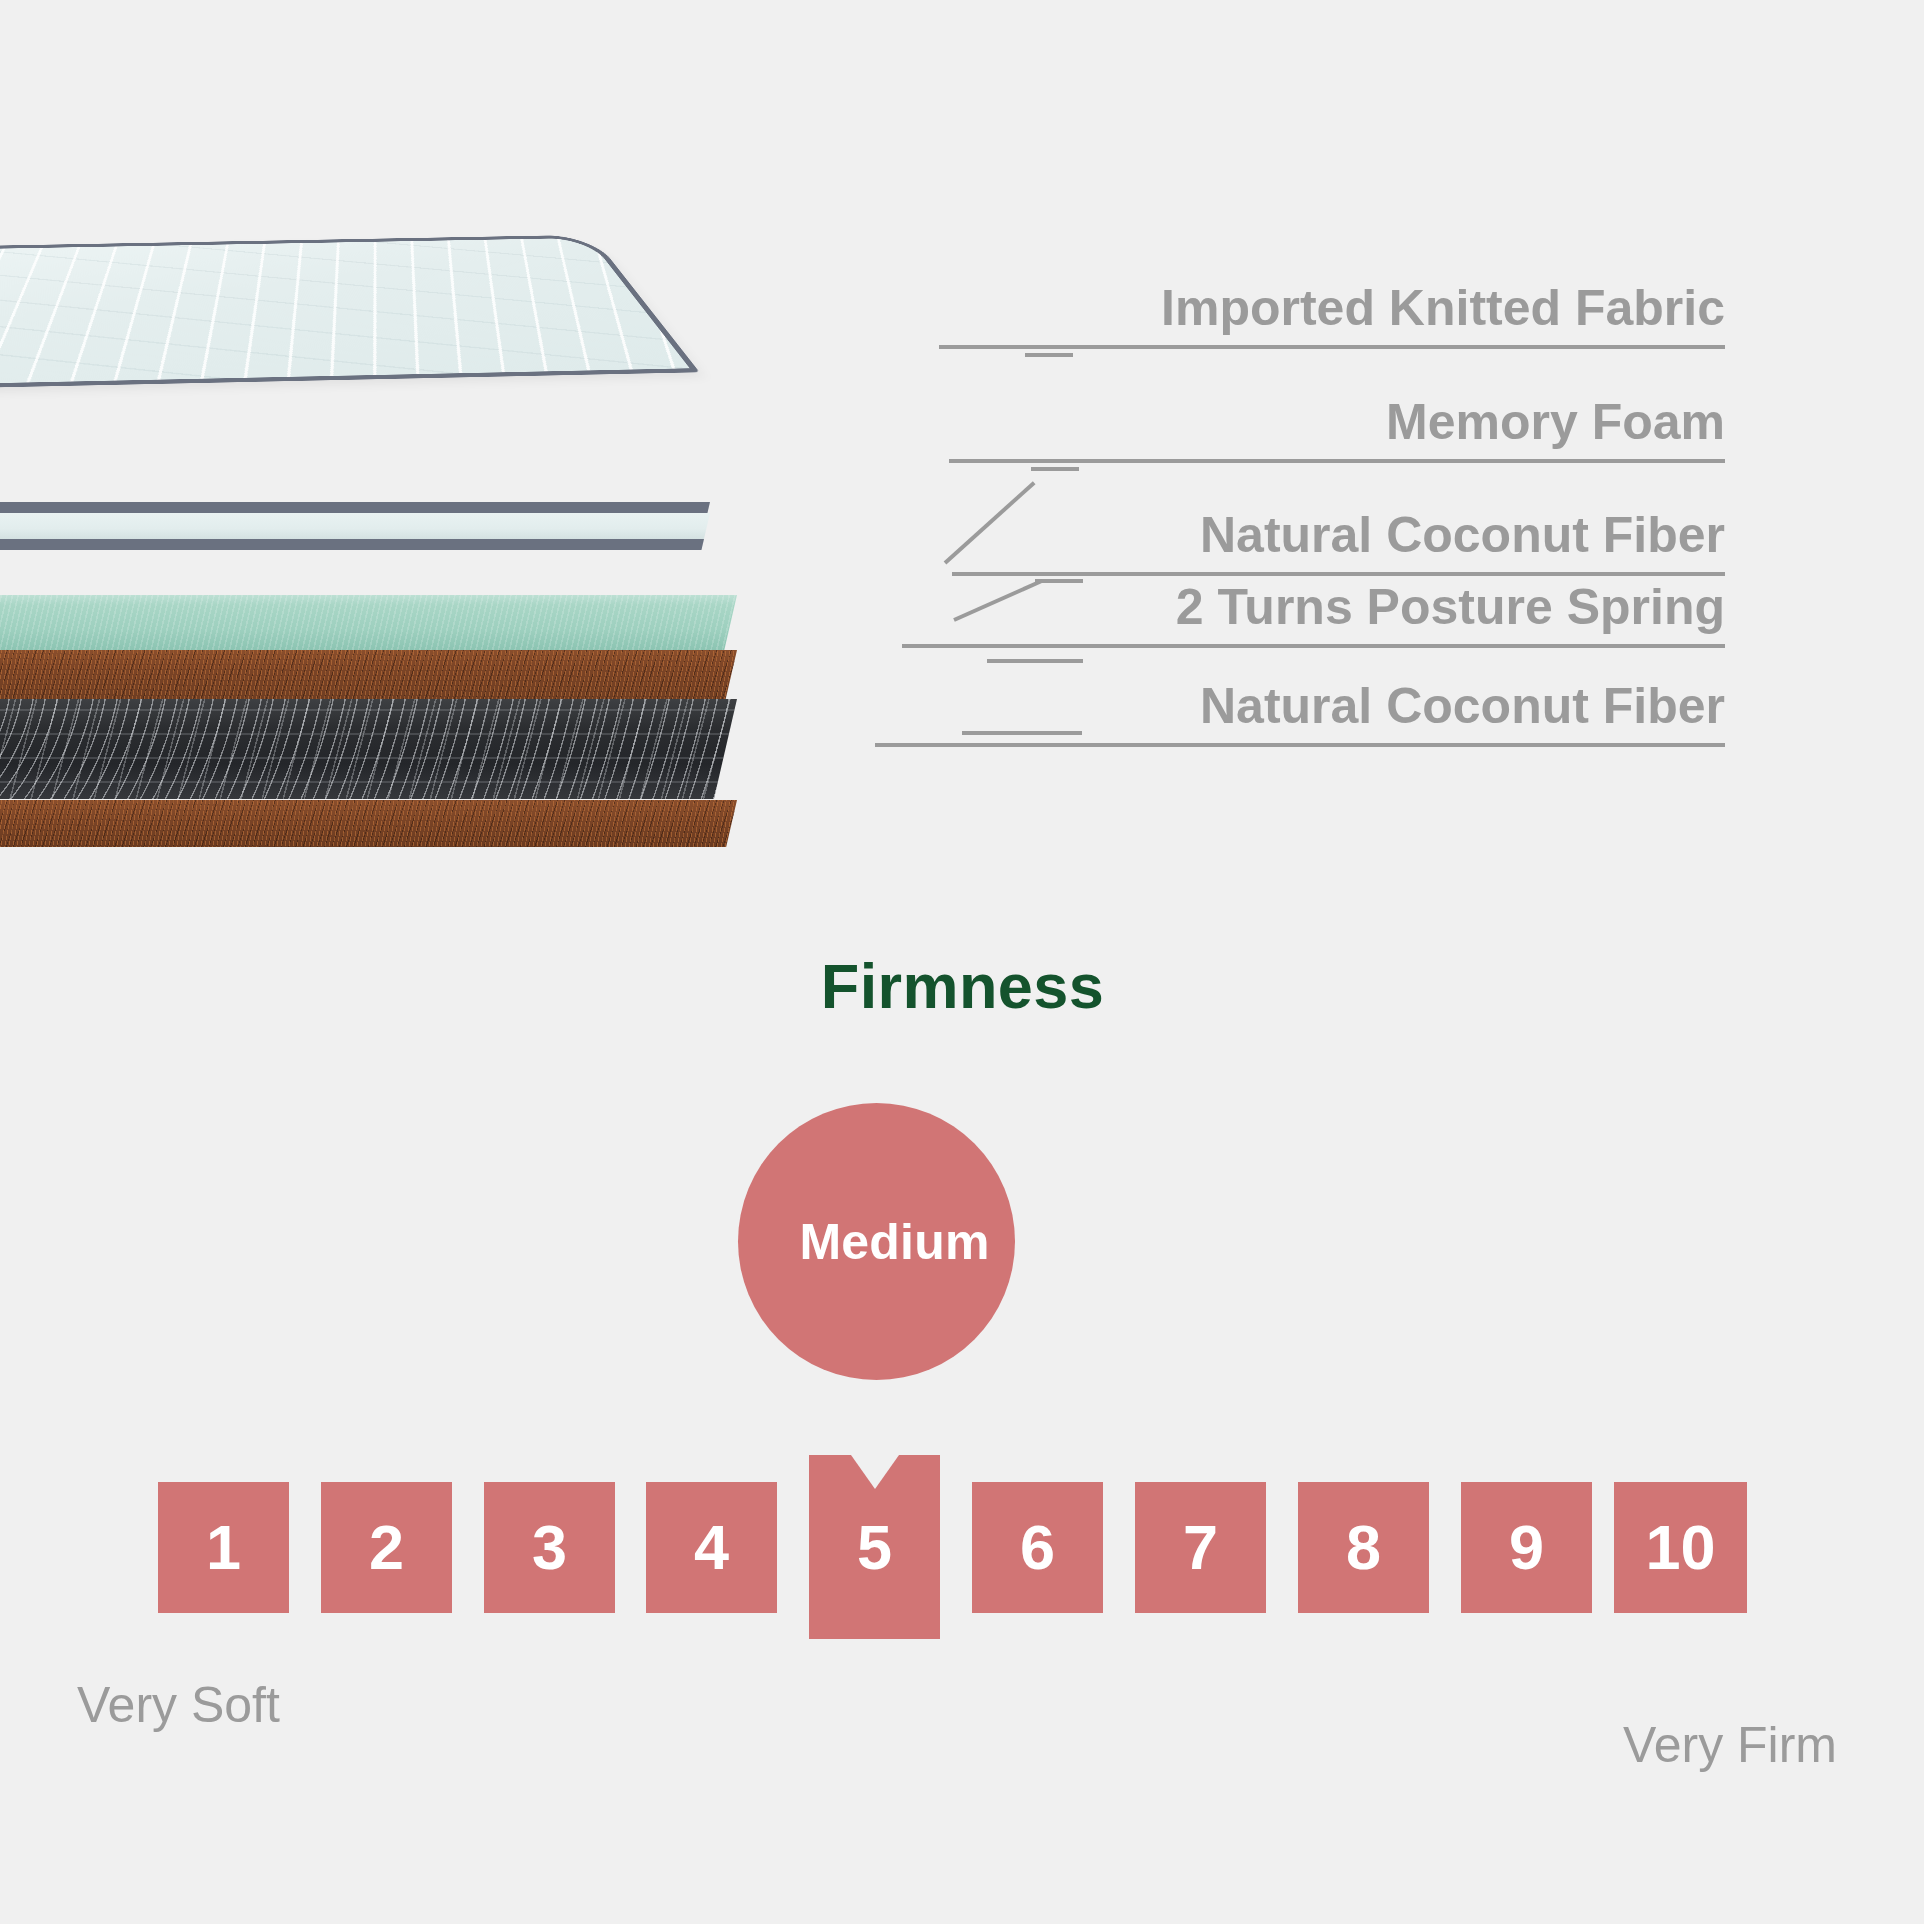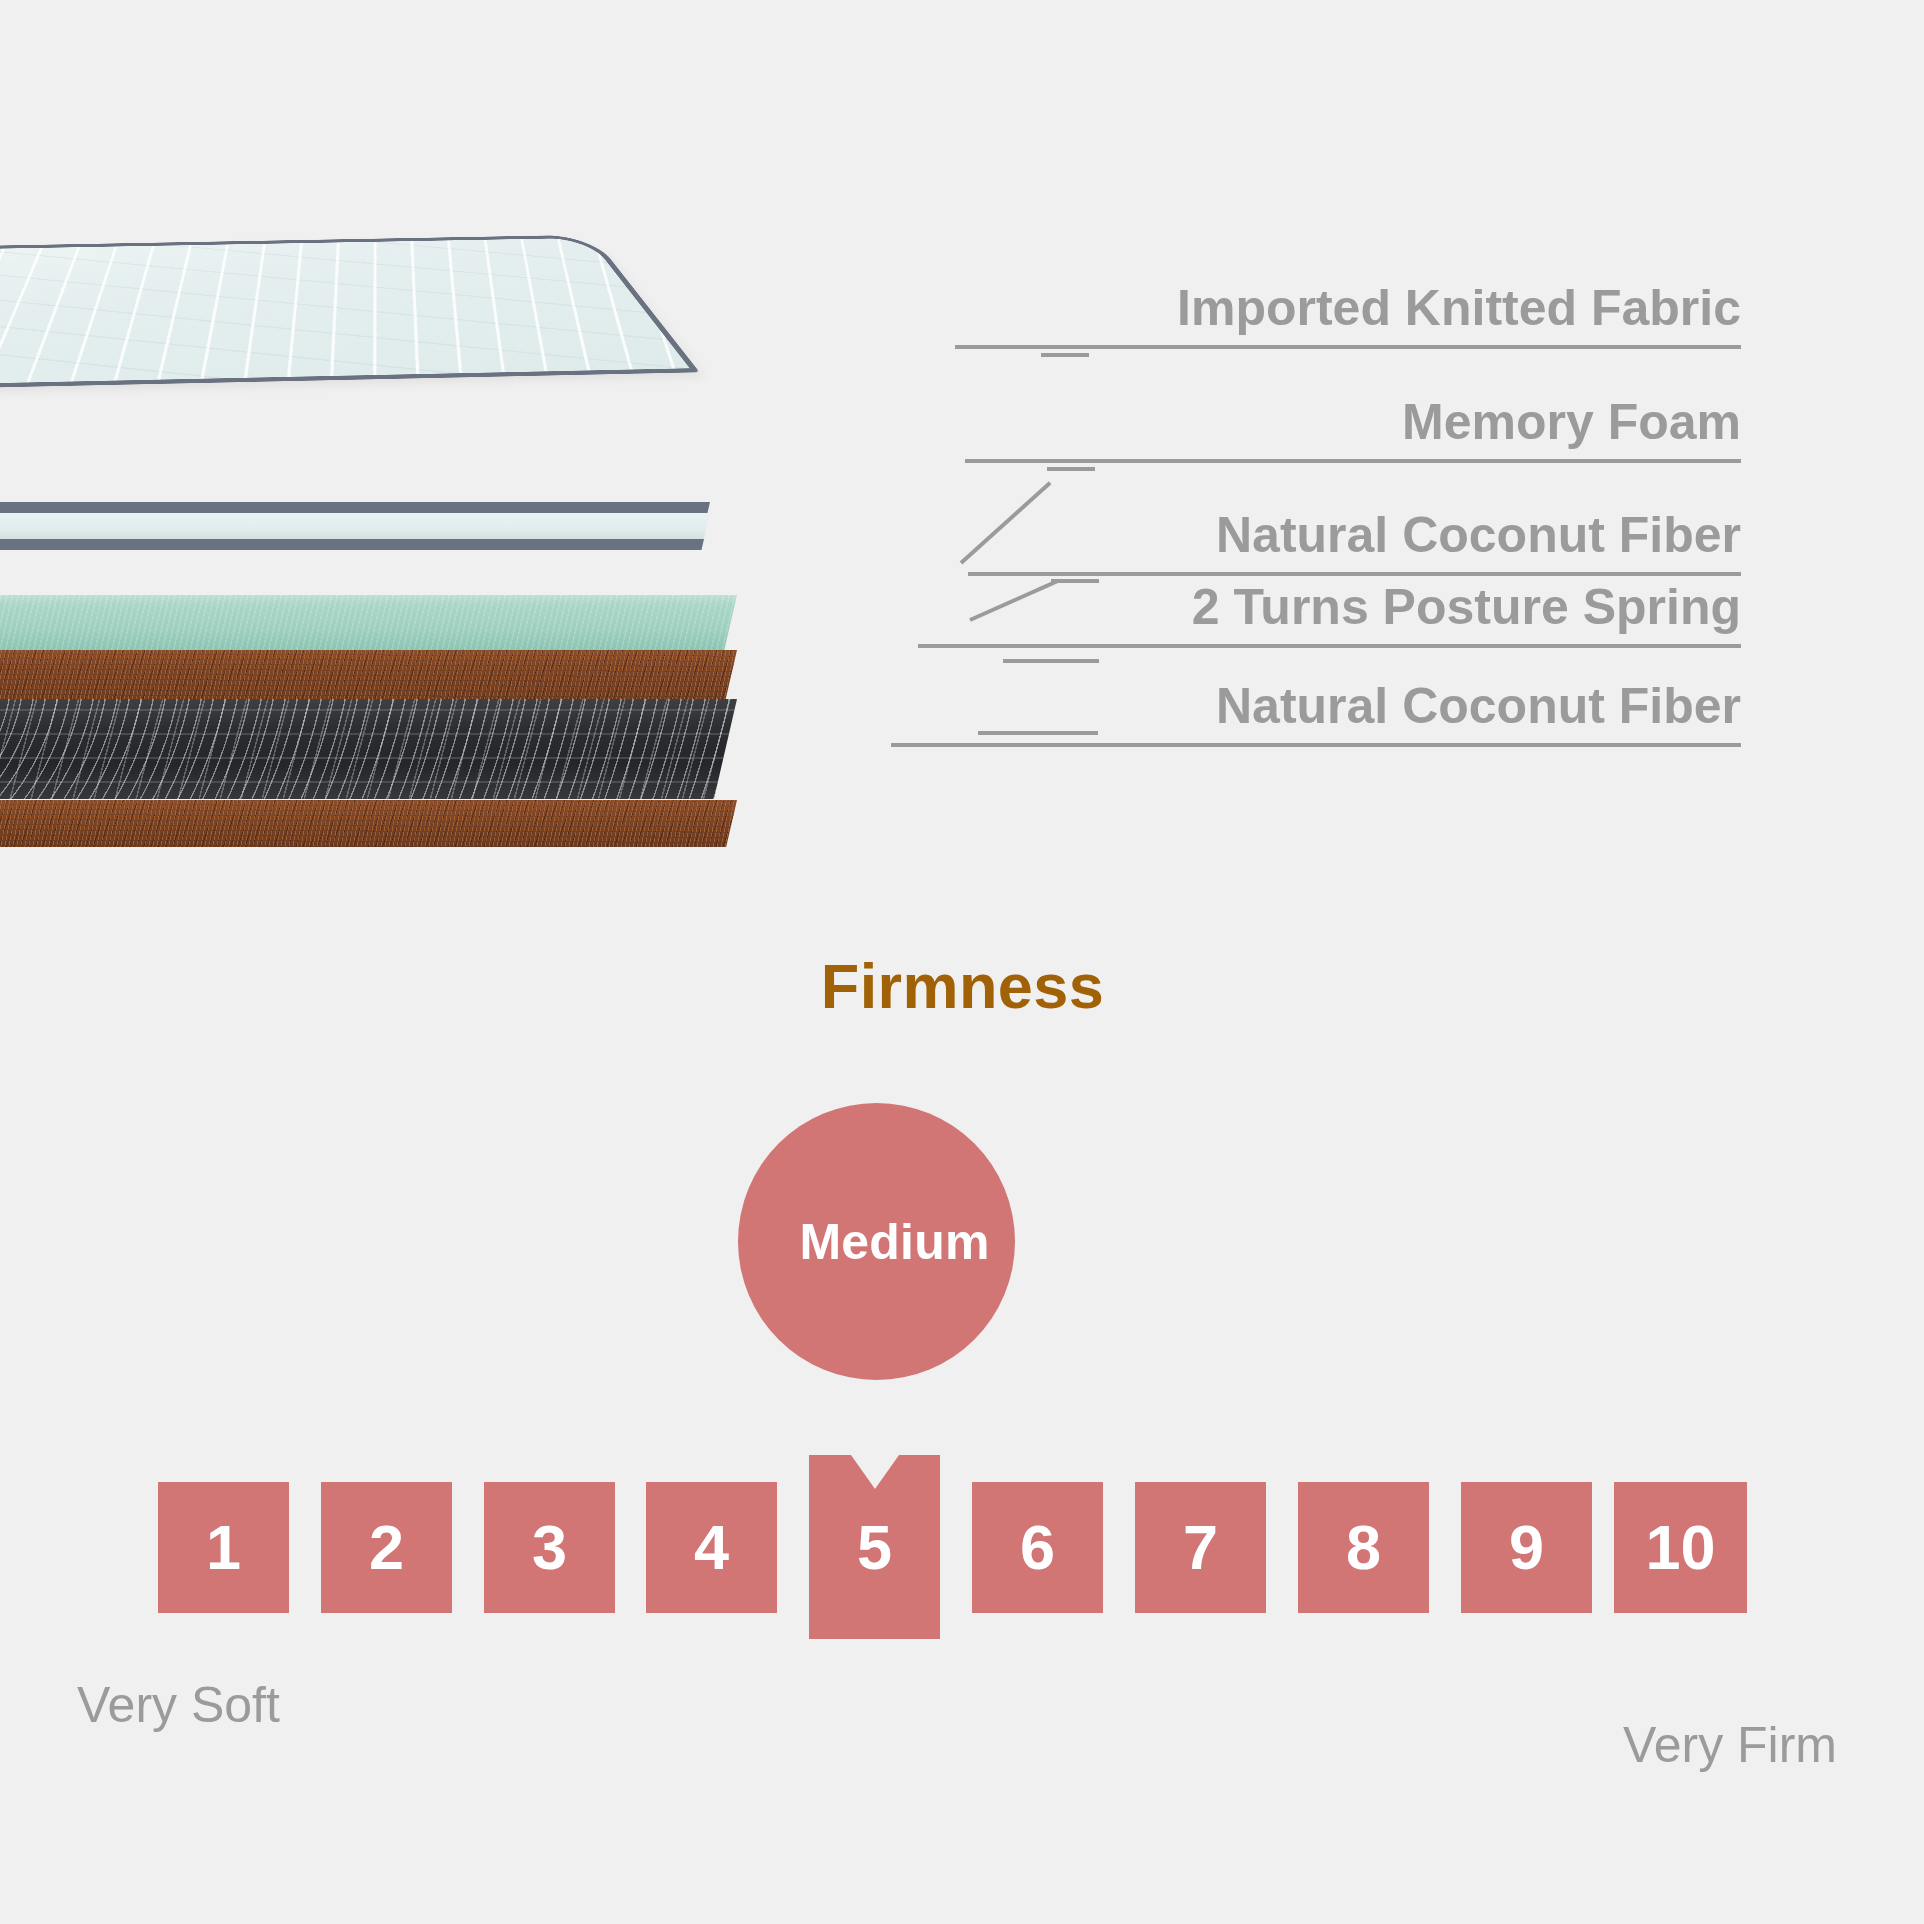--- a/index.html
+++ b/index.html
@@ -84,36 +84,36 @@
       repeating-radial-gradient(circle at 17.6px 16px, rgba(215,218,222,.55) 0 1.2px, rgba(0,0,0,0) 1.6px 12px),
       repeating-linear-gradient(92deg, rgba(225,228,232,.30) 0 1.6px, rgba(0,0,0,0) 1.6px 21px),
       repeating-linear-gradient(0deg, rgba(180,184,190,.22) 0 1.6px, rgba(0,0,0,0) 1.6px 24px);
   }
   .l-coir2{
     top:205px;height:47px;
     background:linear-gradient(180deg,#8a4e2c 0%,#7b4426 40%,#693a20 100%);
   }
 
   
-  .callouts{position:absolute;left:16px;top:0;width:1844px;height:802px;}
+  .callouts{position:absolute;left:0;top:0;width:1844px;height:802px;}
   .callout{position:absolute;right:119px;text-align:right;}
   .callout .txt{
     display:block;
     font-size:50px;font-weight:600;color:#9b9b9b;
     line-height:1.04;white-space:nowrap;
   }
   .callout .rule{
     display:block;height:4px;background:#9b9b9b;margin-top:11.2px;
   }
   .lead{position:absolute;background:#9b9b9b;transform-origin:left center;height:4px;}
 
   
   .firmness-title{
     position:absolute;left:0;right:0;top:950px;text-align:center;
-    font-size:63px;font-weight:700;color:#a16207;letter-spacing:0.4px;
+    font-size:63px;font-weight:700;color:#14532d;letter-spacing:0.4px;
   }
   .badge{
     position:absolute;left:738px;top:1103px;width:277px;height:277px;
     border-radius:50%;background:#d17575;
     display:flex;align-items:center;justify-content:center;
   }
   .badge span{
     color:#ffffff;font-size:50px;font-weight:700;letter-spacing:0.2px;margin-left:36px;
   }
 

